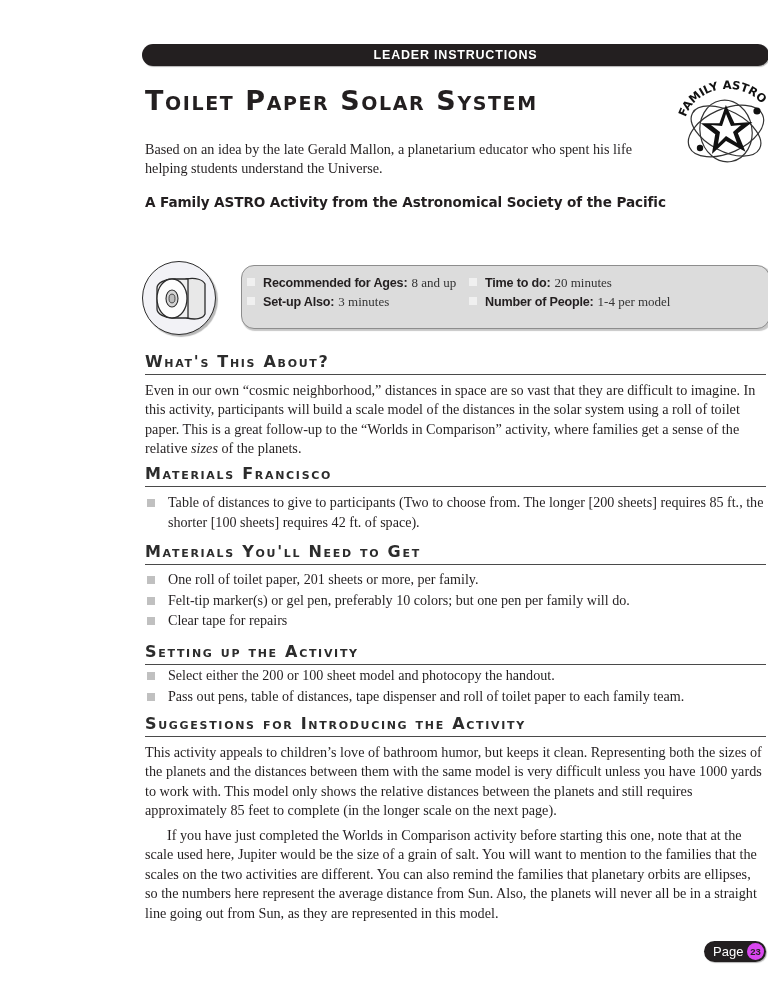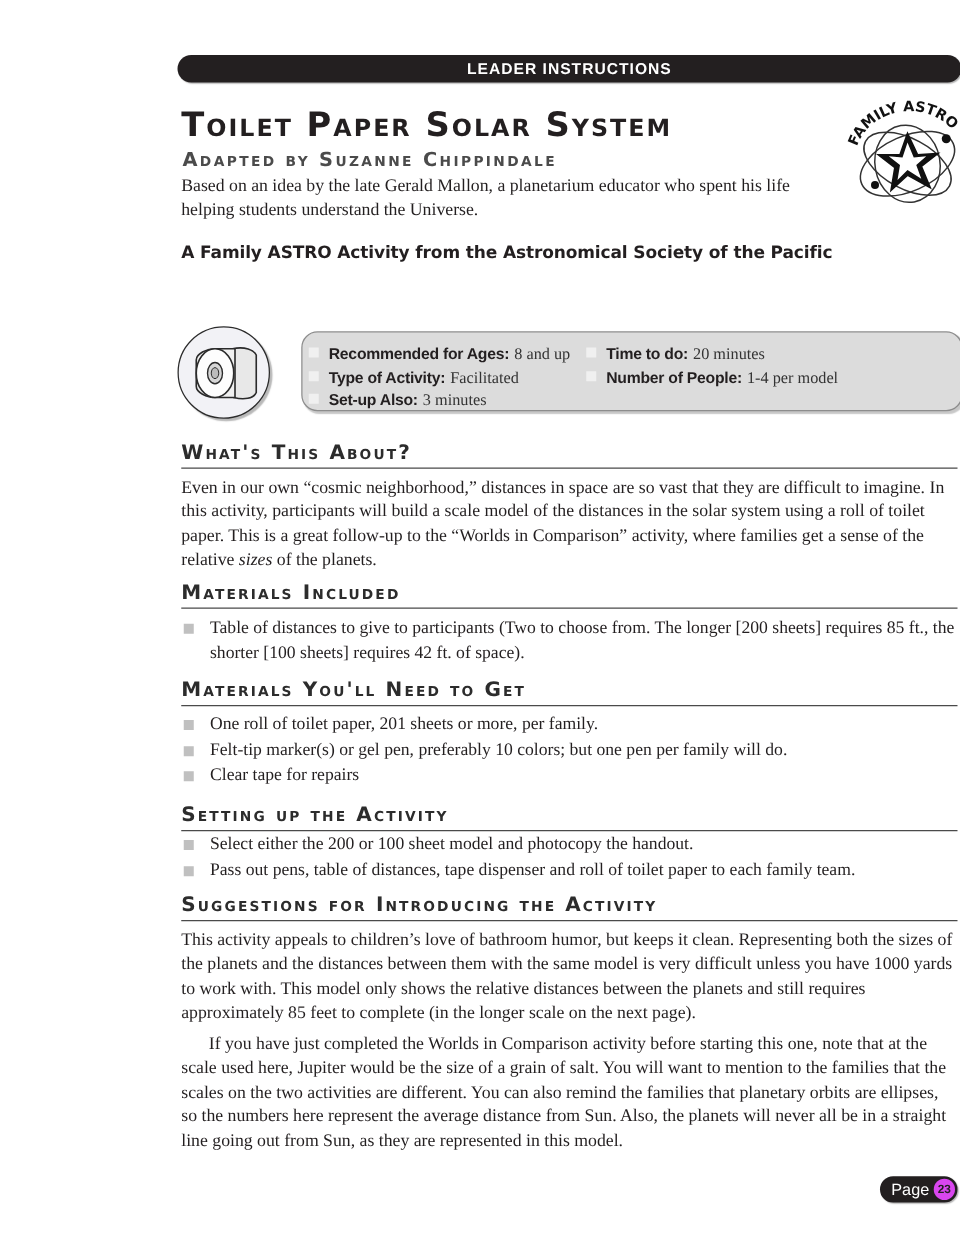--- a/index.html
+++ b/index.html
@@ -297,21 +297,20 @@
       <path d="M 50,33 L 58,50 L 74,49 L 61,59 L 68,76 L 50,66 L 37,78 L 40,60 L 27,50 L 44,50 Z" fill="#111" stroke="#111" stroke-width="1.5" stroke-linejoin="miter"></path>
       <path d="M 50,40 L 55,52 L 65,51 L 57,58 L 61,69 L 50,62 L 42,70 L 44,58 L 35,51 L 46,52 Z" fill="#ffffff"></path>
 
       <text font-family="DejaVu Sans, sans-serif" font-size="11.5" font-weight="bold" fill="#111">
         <textPath href="#arcpath" startOffset="6%">FAMILY ASTRO</textPath>
       </text>
     </svg>
   </div>
 
   <div class="title">Toilet Paper Solar System</div>
-  <div class="subtitle">Adapted by Suzanne Chippindale</div>
   <div class="lead">Based on an idea by the late Gerald Mallon, a planetarium educator who spent his life helping students understand the Universe.</div>
 
   <div class="asp-line">A Family ASTRO Activity from the Astronomical Society of the Pacific</div>
 
 
   <div class="infobox"></div>
 
   <div class="tp-badge">
     <svg viewBox="0 0 72 72" width="72" height="72">
 
@@ -321,42 +320,39 @@
       <ellipse cx="29" cy="36.5" rx="15" ry="19.5" fill="#fdfdfd" stroke="#2b2b2b" stroke-width="1.3"></ellipse>
       <ellipse cx="29" cy="36.5" rx="6" ry="8.5" fill="#d5d5d5" stroke="#2b2b2b" stroke-width="1.1"></ellipse>
       <ellipse cx="29" cy="36.5" rx="3" ry="4.4" fill="#bcbcbc" stroke="#2b2b2b" stroke-width="0.8"></ellipse>
     </svg>
   </div>
 
   <div class="info-grid">
     <div class="info-col left">
       <div class="info-row">
         <span class="bul"></span><span class="info-k">Recommended for Ages:</span><span class="info-v">8 and up</span>
-      </div>
-      <div class="info-row">
-        <span class="bul"></span><span class="info-k">Type of Activity:</span><span class="info-v">Facilitated</span>
       </div>
       <div class="info-row">
         <span class="bul"></span><span class="info-k">Set-up Also:</span><span class="info-v">3 minutes</span>
       </div>
     </div>
     <div class="info-col right">
       <div class="info-row">
         <span class="bul"></span><span class="info-k">Time to do:</span><span class="info-v">20 minutes</span>
       </div>
       <div class="info-row">
         <span class="bul"></span><span class="info-k">Number of People:</span><span class="info-v">1-4 per model</span>
       </div>
     </div>
   </div>
 
   <div class="sec-h" style="top:352px;">What's This About?</div>
   <div class="para" style="top:381px;"><span>Even in our own “cosmic neighborhood,” distances in space are so vast that they are difficult to imagine. In this activity, participants will build a scale model of the distances in the solar system using a roll of toilet paper. This is a great follow-up to the “Worlds in Comparison” activity, where families get a sense of the relative </span><em>sizes</em><span> of the planets.</span></div>
 
-  <div class="sec-h" style="top:464px;">Materials Included</div>
+  <div class="sec-h" style="top:464px;">Materials Francisco</div>
   <div class="blist" style="top:493px;">
     <div class="bitem"><span class="sq"></span><span>Table of distances to give to participants (Two to choose from. The longer [200 sheets] requires 85 ft., the shorter [100 sheets] requires 42 ft. of space).</span></div>
   </div>
 
   <div class="sec-h" style="top:542px;">Materials You'll Need to Get</div>
   <div class="blist" style="top:570px;">
     <div class="bitem"><span class="sq"></span><span>One roll of toilet paper, 201 sheets or more, per family.</span></div>
     <div class="bitem"><span class="sq"></span><span>Felt-tip marker(s) or gel pen, preferably 10 colors; but one pen per family will do.</span></div>
     <div class="bitem"><span class="sq"></span><span>Clear tape for repairs</span></div>
   </div>

